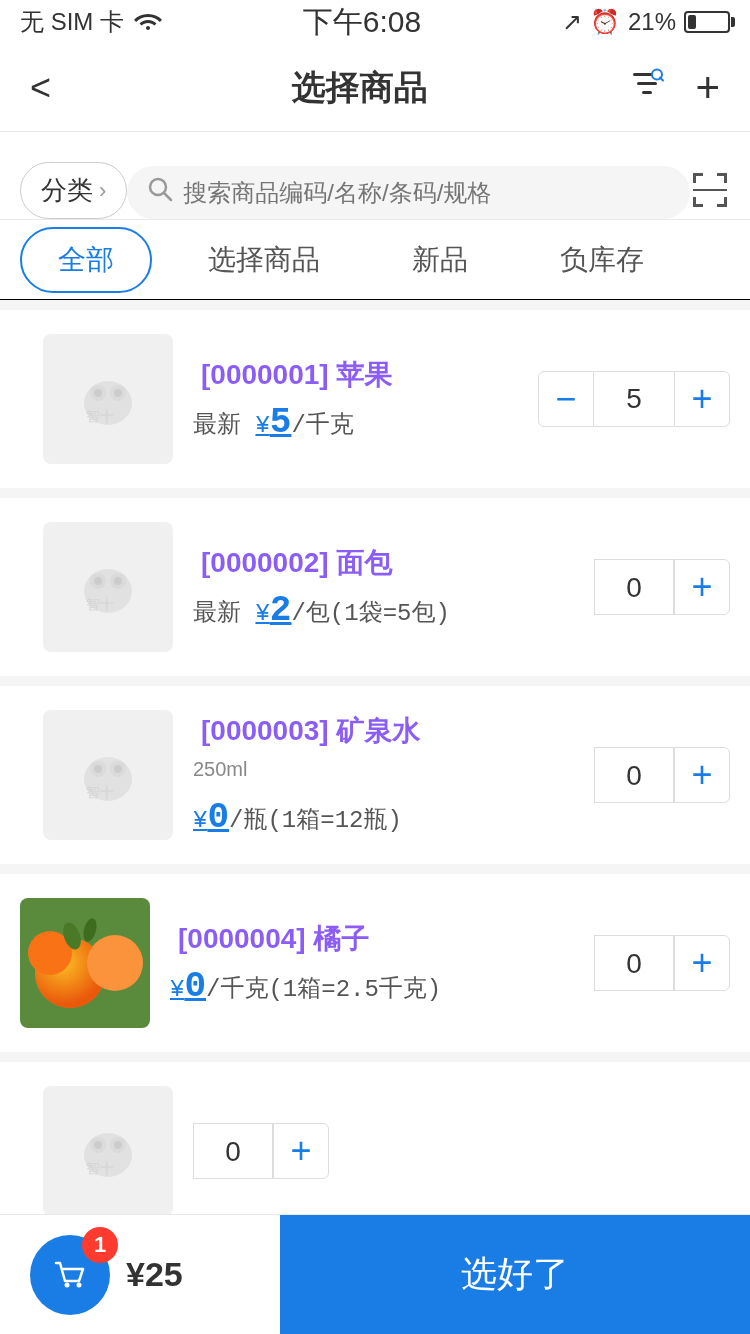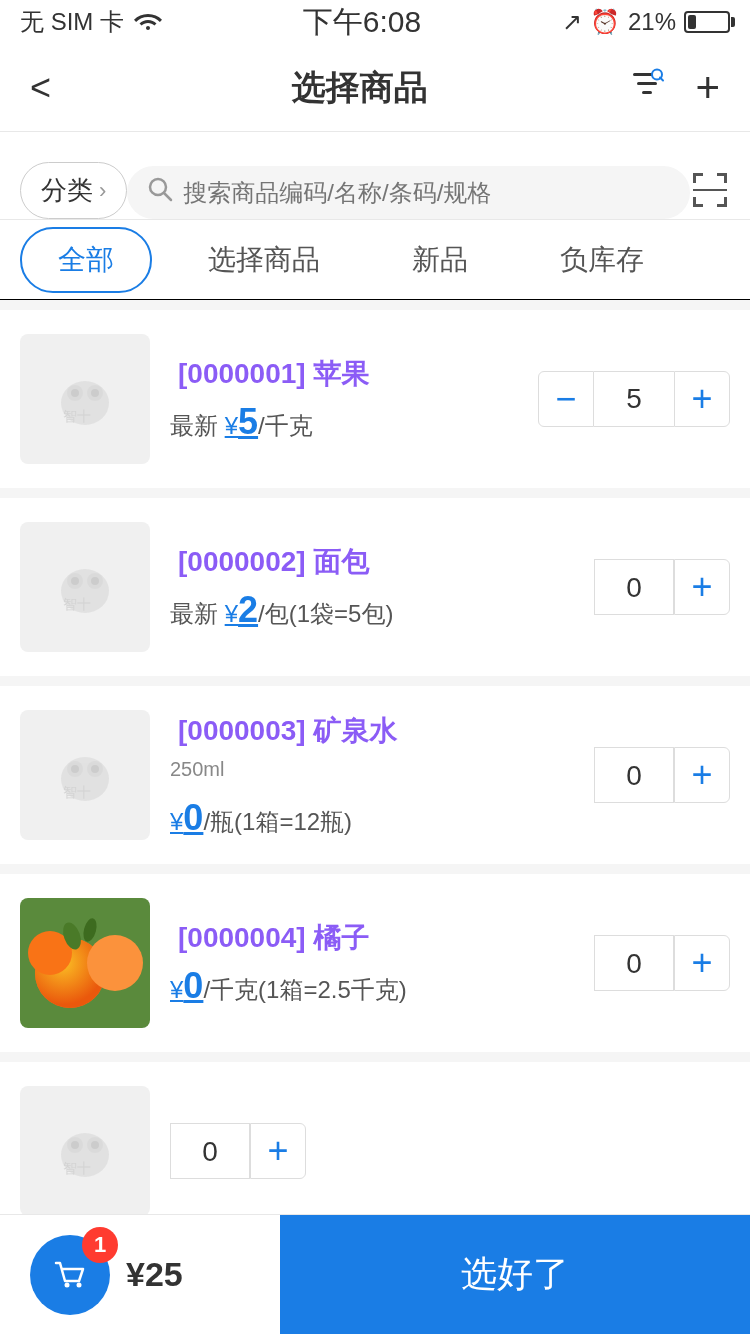--- a/index.html
+++ b/index.html
@@ -172,40 +172,42 @@
     .product-image {
       width: 130px;
       height: 130px;
       background: #f0f0f0;
       border-radius: 8px;
       display: flex;
       align-items: center;
       justify-content: flex-end;
       flex-shrink: 0;
       overflow: hidden;
+      margin-left: 23px;
     }
     .product-image svg { width: 80px; height: 80px; opacity: 0.4; }
     .product-info {
       flex: 1;
     }
     .product-name {
       font-size: 28px;
       color: #8b5cf6;
       margin-bottom: 8px;
       font-weight: 700;
       margin-left: 8px;
     }
     .product-spec {
       font-size: 20px;
       color: #888;
       margin-bottom: 16px;
     }
     .product-price {
       font-size: 24px;
       color: #555;
+      font-family: Liberation Mono, monospace;
     }
     .price-num {
       font-size: 36px;
       color: #1a7de5;
       font-weight: 600;
       text-decoration: underline;
     }
     .price-unit {
       font-size: 24px;
       color: #555;

